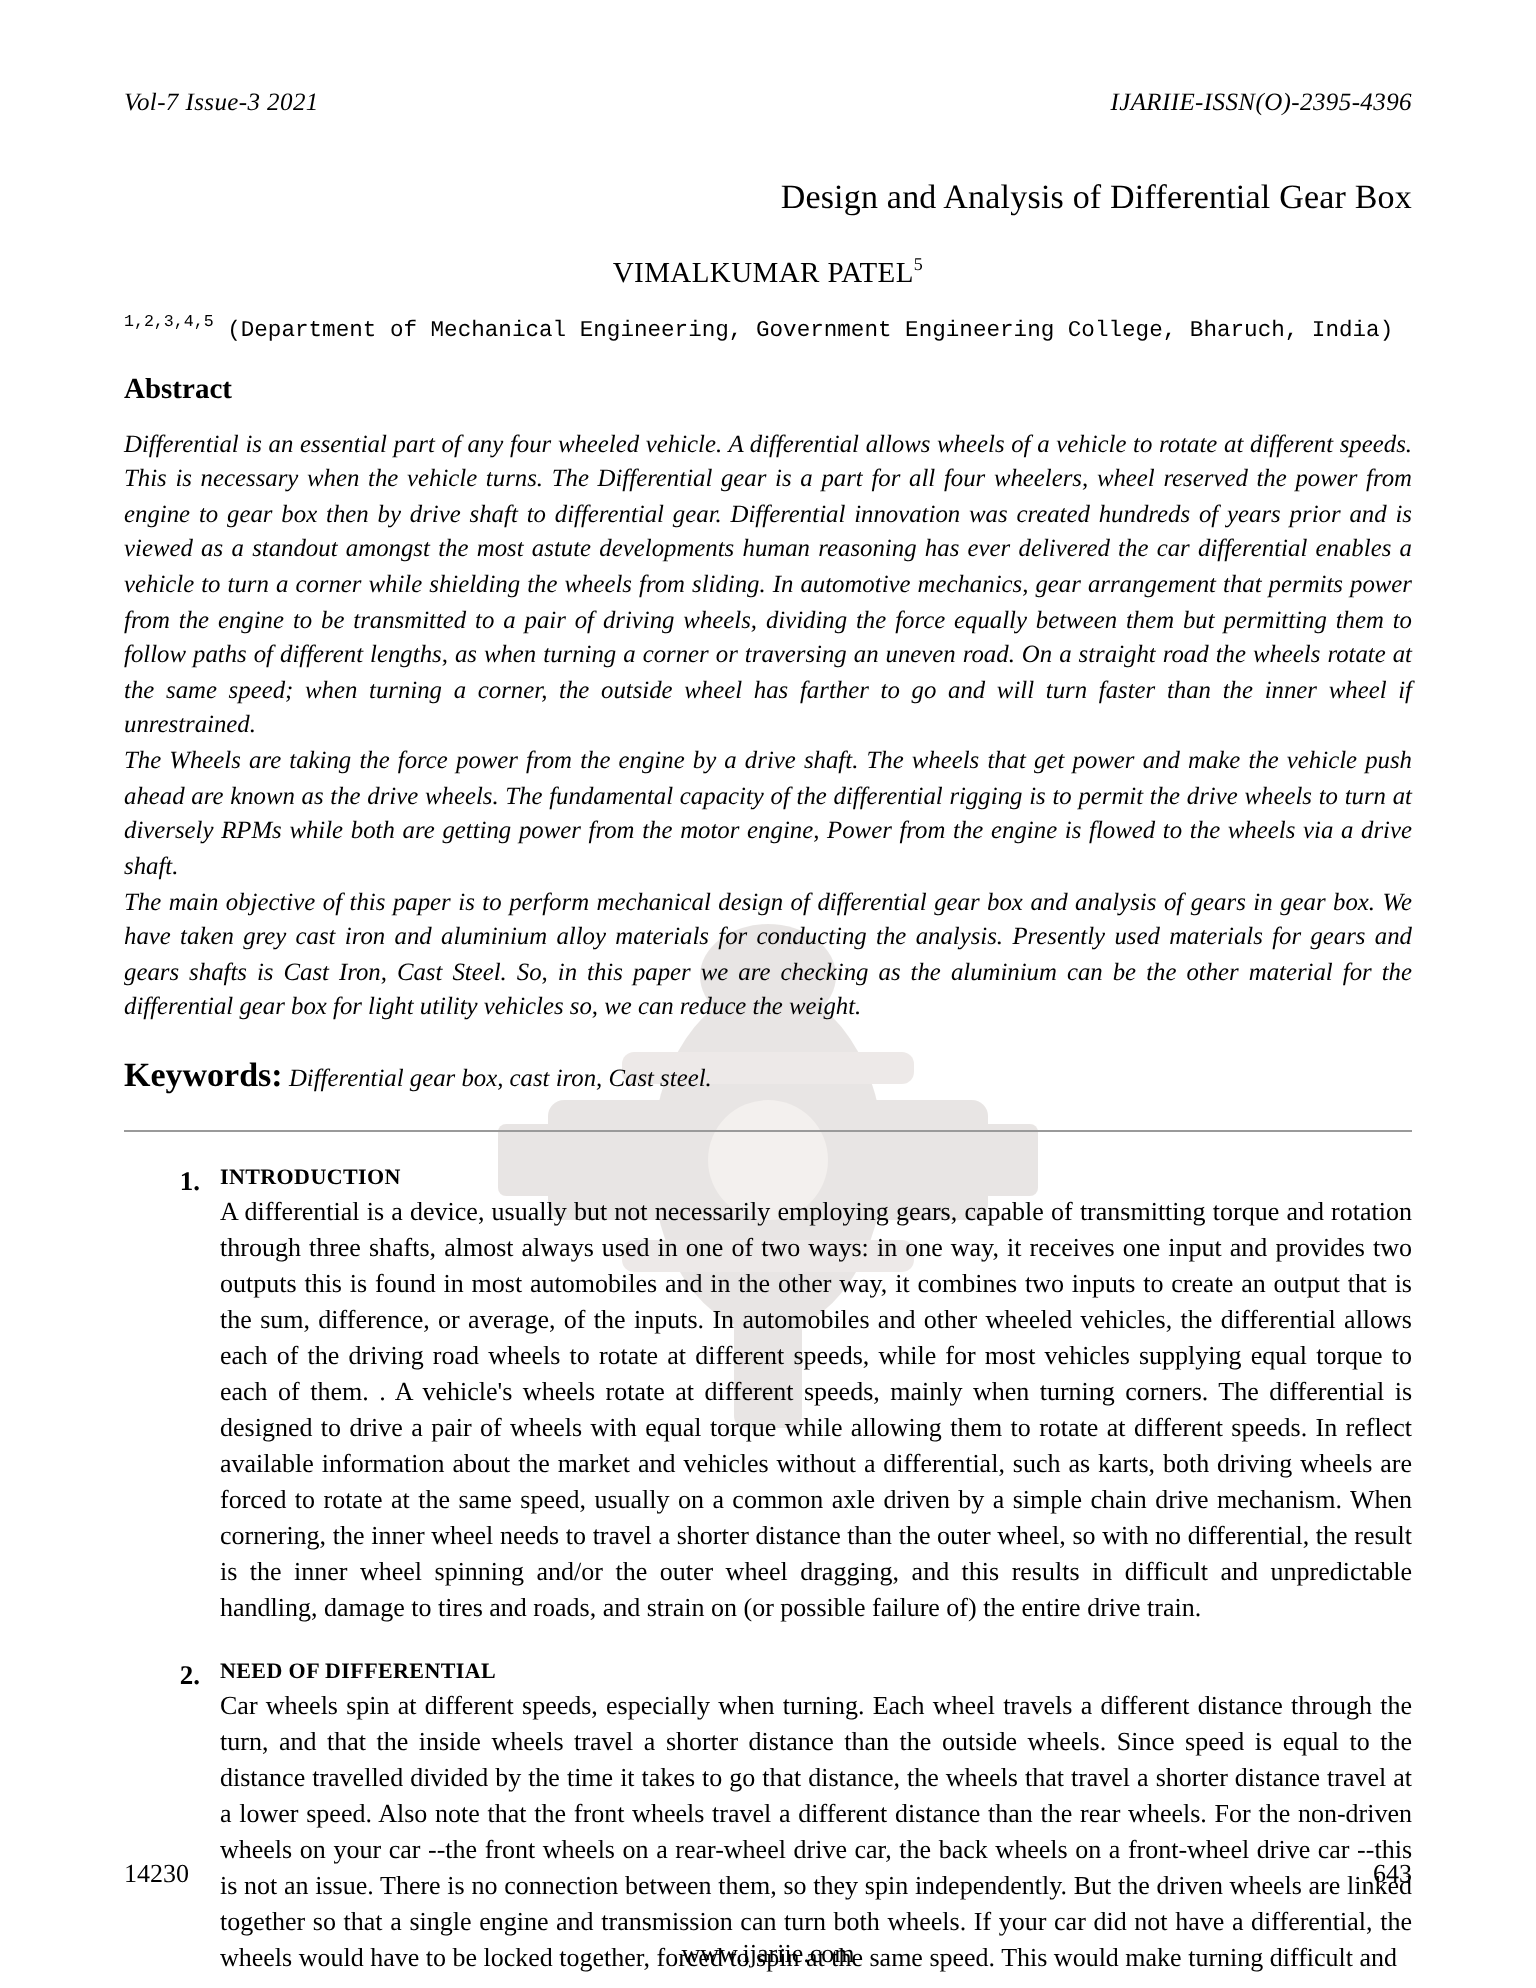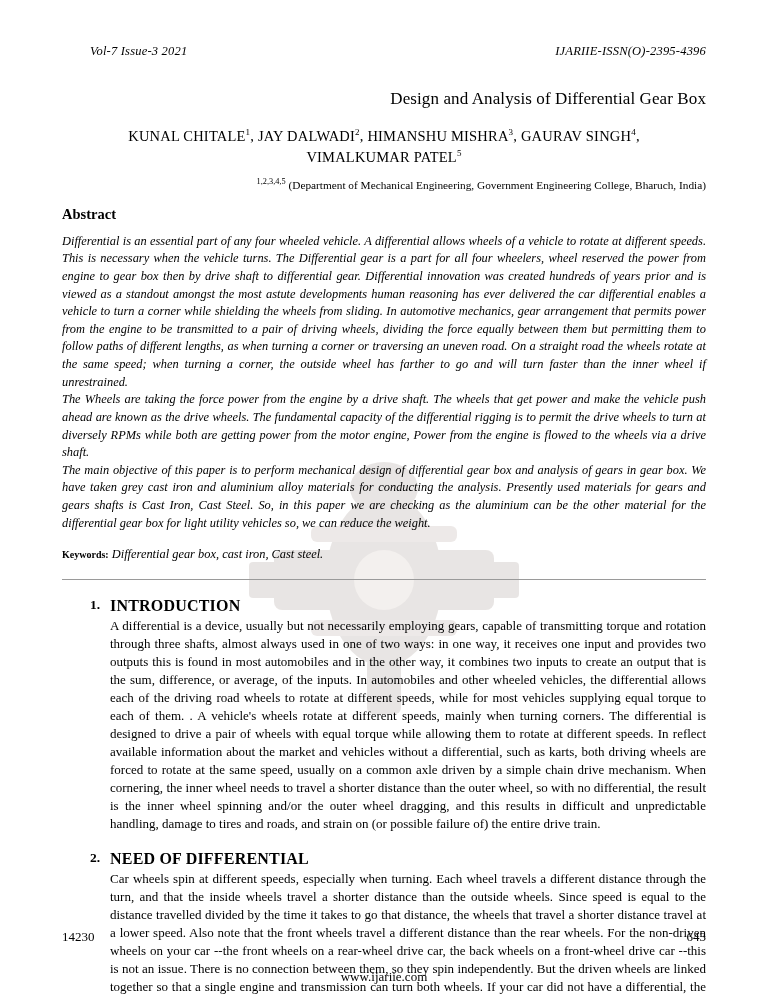--- a/index.html
+++ b/index.html
@@ -32,41 +32,41 @@
     pointer-events: none;
   }
   .content { position: relative; z-index: 2; }
 
   .runhead {
     display: flex;
     justify-content: space-between;
     font-style: italic;
     font-size: 12.5px;
     letter-spacing: 0.2px;
-    margin-left: 28px;
   }
   .title {
     text-align: right;
     font-size: 17px;
     font-weight: normal;
     margin: 30px 0 0 0;
     letter-spacing: 0.1px;
   }
   .authors {
     text-align: center;
     font-size: 14.5px;
     line-height: 1.45;
     margin-top: 17px;
     letter-spacing: 0.2px;
   }
   .authors sup { font-size: 9px; }
   .affil {
-    text-align: right;
+    text-align: left;
     font-size: 11.3px;
     margin-top: 9px;
+    font-family: Liberation Mono, monospace;
   }
   .affil sup { font-size: 8.3px; }
   .abs-head {
     text-align: left;
     font-weight: bold;
     font-size: 14.5px;
     margin-top: 15px;
   }
   .abstract {
     font-style: italic;
@@ -75,21 +75,21 @@
     text-align: justify;
     margin-top: 10px;
   }
   .abstract p { margin: 0; }
   .keywords {
     margin-top: 15px;
     font-size: 12.4px;
   }
   .keywords .kw-label {
     font-weight: bold;
-    font-size: 10px;
+    font-size: 17px;
   }
   .keywords .kw-text { font-style: italic; }
   .rule {
     border: 0;
     border-top: 1px solid #9a9a9a;
     margin: 17px 0 0 0;
   }
   .sec {
     margin-top: 17px;
     display: flex;
@@ -98,21 +98,21 @@
     width: 48px;
     flex: 0 0 48px;
     text-align: right;
     padding-right: 10px;
     font-weight: bold;
     font-size: 13.5px;
   }
   .sec-body { flex: 1; }
   .sec-title {
     font-weight: bold;
-    font-size: 16px;
+    font-size: 11px;
     letter-spacing: 0.2px;
   }
   .sec-text {
     font-size: 13px;
     line-height: 1.385;
     text-align: justify;
     margin-top: 2px;
   }
   .footer {
     position: absolute;
@@ -151,21 +151,20 @@
   <div class="content">
 
     <div class="runhead">
       <span>Vol-7 Issue-3 2021</span>
       <span>IJARIIE-ISSN(O)-2395-4396</span>
     </div>
 
     <h1 class="title">Design and Analysis of Differential Gear Box</h1>
 
     <div class="authors">
-      <div>KUNAL CHITALE<sup>1</sup>, JAY DALWADI<sup>2</sup>, HIMANSHU MISHRA<sup>3</sup>, GAURAV SINGH<sup>4</sup>,</div>
       <div>VIMALKUMAR PATEL<sup>5</sup></div>
     </div>
 
     <div class="affil"><sup>1,2,3,4,5</sup><span> (Department of Mechanical Engineering, Government Engineering College, Bharuch, India)</span></div>
 
     <div class="abs-head">Abstract</div>
 
     <div class="abstract">
       <p>Differential is an essential part of any four wheeled vehicle. A differential allows wheels of a vehicle to rotate at different speeds. This is necessary when the vehicle turns. The Differential gear is a part for all four wheelers, wheel reserved the power from engine to gear box then by drive shaft to differential gear. Differential innovation was created hundreds of years prior and is viewed as a standout amongst the most astute developments human reasoning has ever delivered the car differential enables a vehicle to turn a corner while shielding the wheels from sliding. In automotive mechanics, gear arrangement that permits power from the engine to be transmitted to a pair of driving wheels, dividing the force equally between them but permitting them to follow paths of different lengths, as when turning a corner or traversing an uneven road. On a straight road the wheels rotate at the same speed; when turning a corner, the outside wheel has farther to go and will turn faster than the inner wheel if unrestrained.</p>
       <p>The Wheels are taking the force power from the engine by a drive shaft. The wheels that get power and make the vehicle push ahead are known as the drive wheels. The fundamental capacity of the differential rigging is to permit the drive wheels to turn at diversely RPMs while both are getting power from the motor engine, Power from the engine is flowed to the wheels via a drive shaft.</p>

